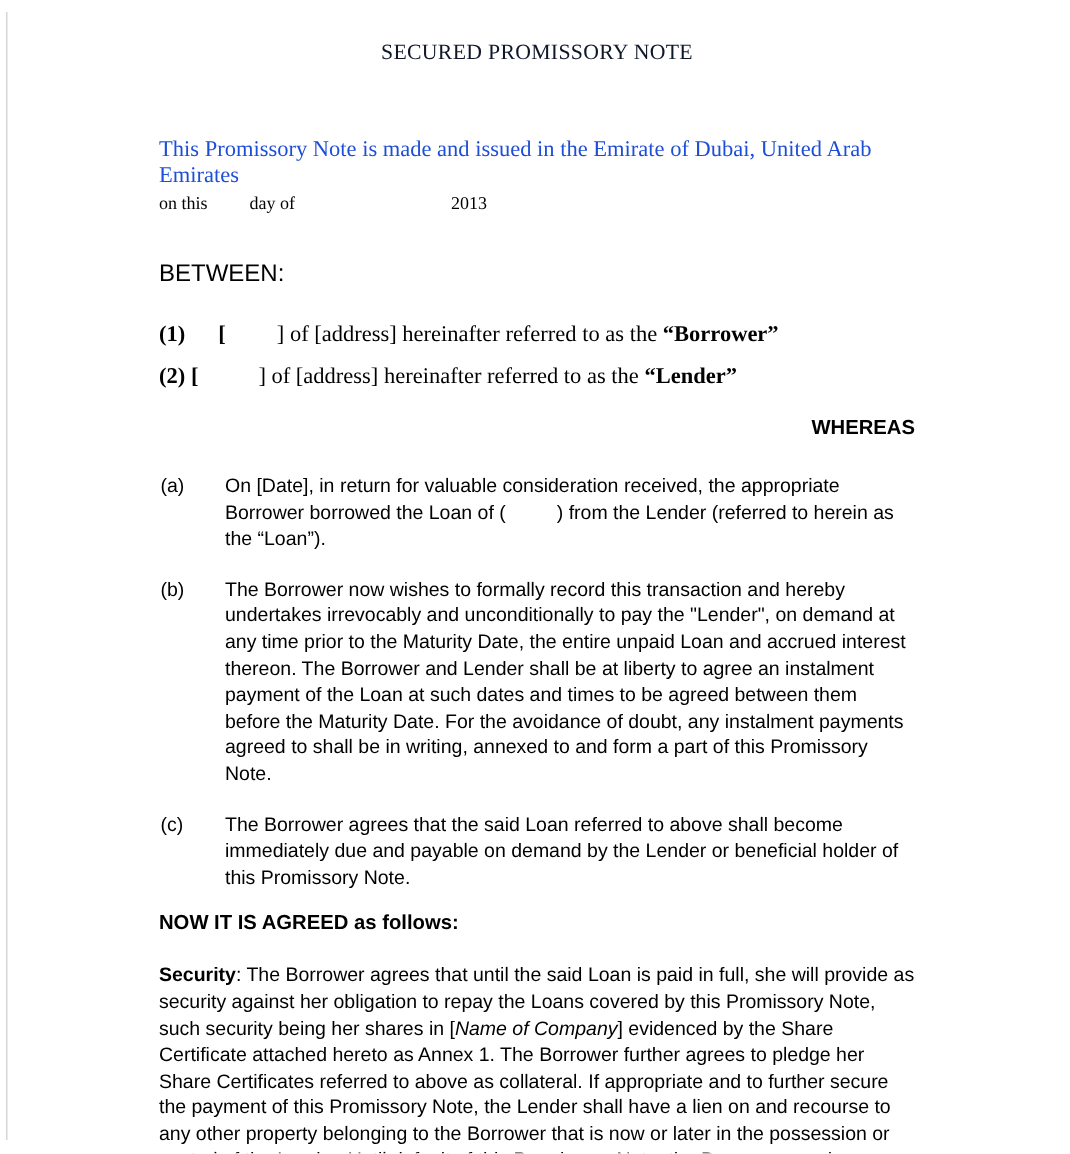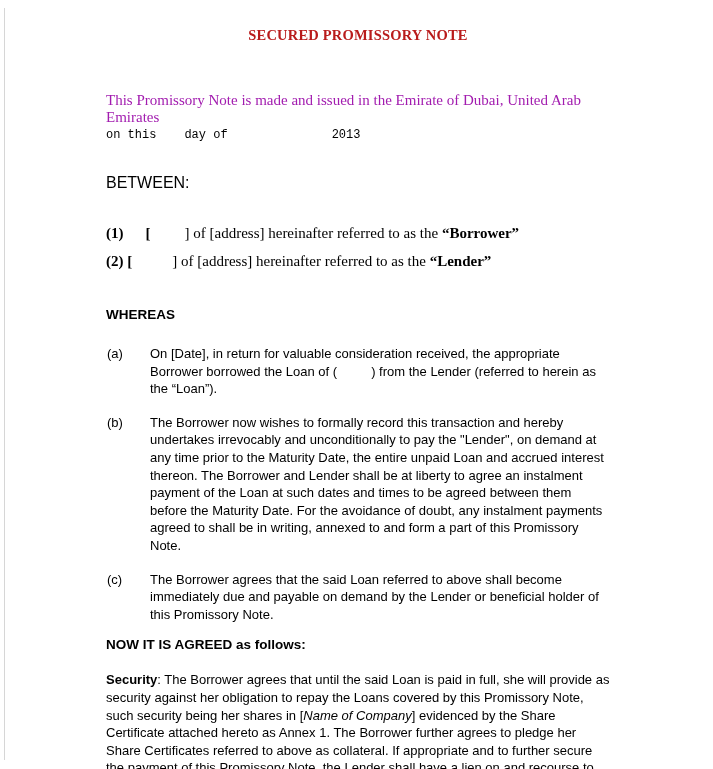--- a/index.html
+++ b/index.html
@@ -26,68 +26,68 @@
   }
   #content {
     position: absolute;
     left: 106px;
     top: 0;
     width: 504px;
   }
 
   .doc-title {
     font-family: "Liberation Serif", "DejaVu Serif", serif;
-    font-weight: bold;
+    font-weight: normal;
     font-size: 14.5px;
     text-align: center;
     letter-spacing: 0.2px;
     margin: 27px 0 0 0;
-    color: #b91c1c;
+    color: #0f172a;
   }
 
   .serif {
     font-family: "Liberation Serif", "DejaVu Serif", serif;
     font-size: 15px;
     line-height: 17px;
-    color: #a21caf;
+    color: #1d4ed8;
   }
 
   .intro-block { margin-top: 48px; }
   .intro-line2 {
-    font-family: Liberation Mono, monospace;
+    font-family: Liberation Serif, serif;
     font-size: 12px;
     line-height: 16px;
     margin-top: 1px;
     white-space: pre;
   }
 
   .between-label {
     font-family: "Liberation Sans", "DejaVu Sans", sans-serif;
     font-size: 16px;
     line-height: 16px;
     margin-top: 32px;
   }
 
   .party {
     font-family: "Liberation Serif", "DejaVu Serif", serif;
     font-size: 15px;
     line-height: 17px;
     white-space: pre;
   }
-  .party-1 { margin-top: 34px; }
+  .party-1 { margin-top: 24px; }
   .party-2 { margin-top: 11px; }
   .party b { font-weight: bold; }
 
   .heading-sans {
     font-family: "Liberation Sans", "DejaVu Sans", sans-serif;
     font-weight: bold;
     font-size: 13.5px;
     line-height: 18px;
   }
-  .whereas { margin-top: 36px; }
+  .whereas { margin-top: 16px; text-align: right; }
 
   .clause {
     position: relative;
     padding-left: 44px;
     margin-top: 16px;
     font-family: "Liberation Sans", "DejaVu Sans", sans-serif;
     font-size: 13px;
     line-height: 17.6px;
     text-align: left;
   }

